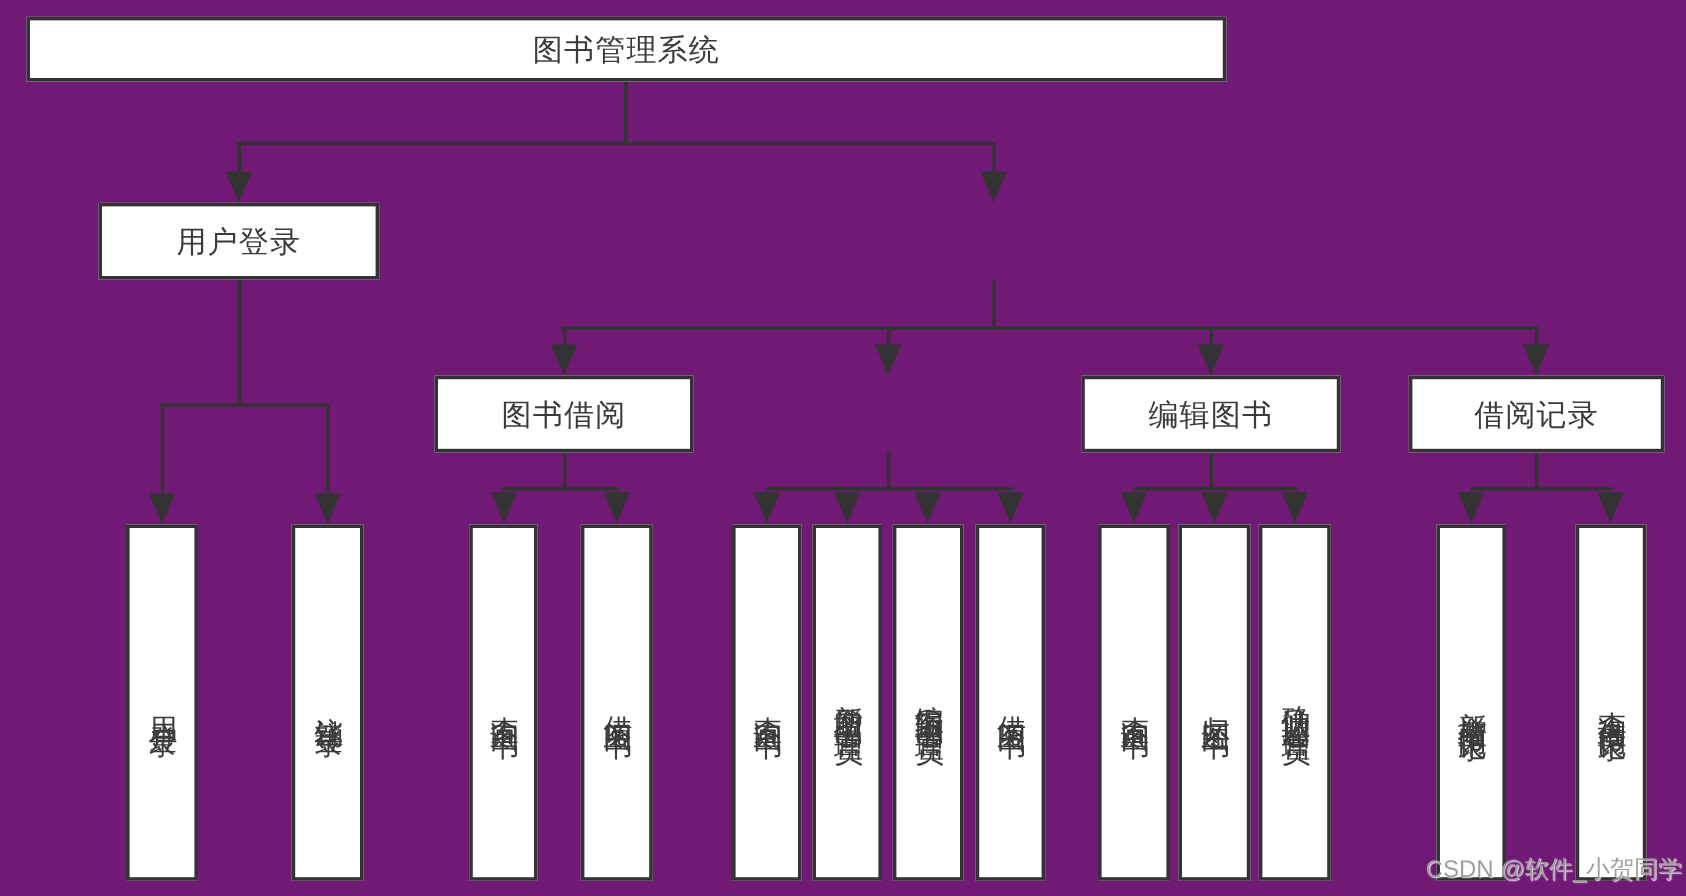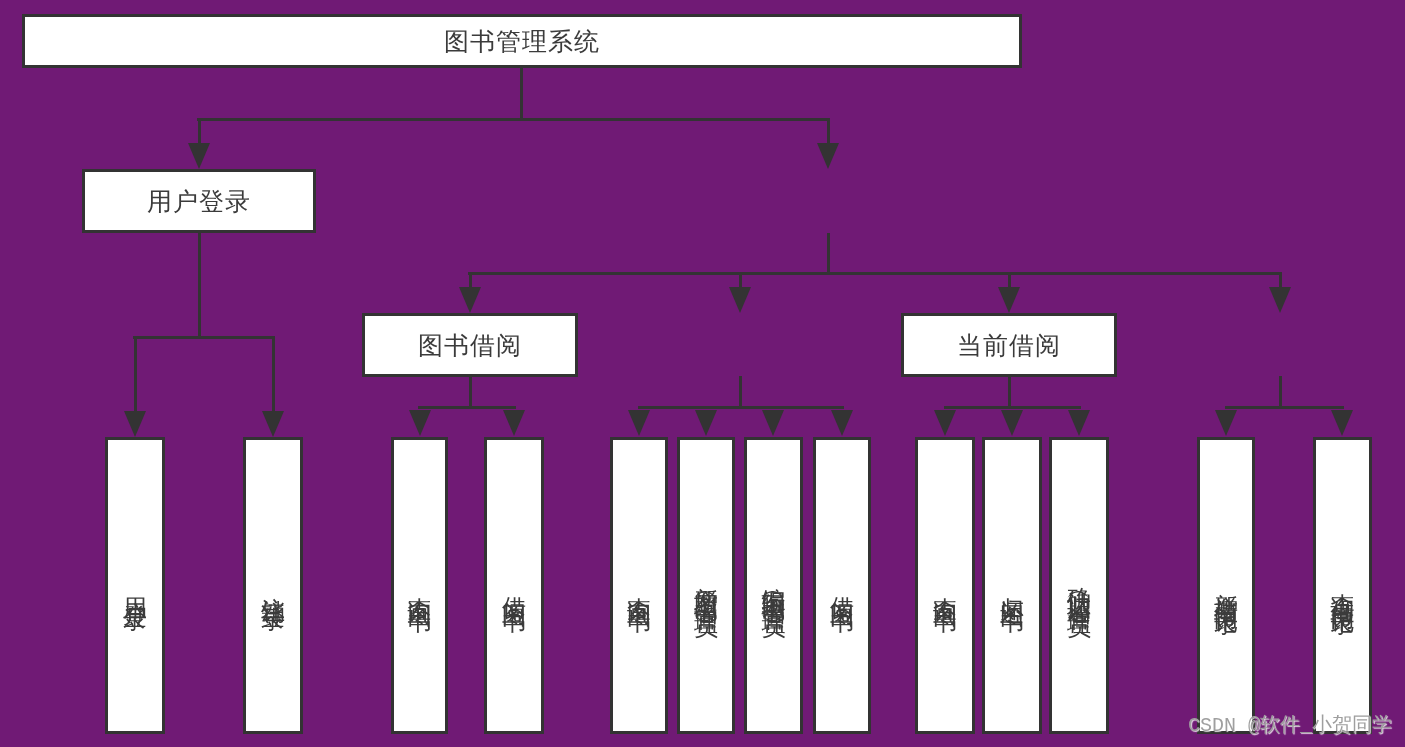--- a/index.html
+++ b/index.html
@@ -48,21 +48,20 @@
     z-index:1;
   }
   .watermark{
     position:absolute;
     left:1188px;top:711px;
     font-size:20px;
     color:#9f9f9f;
     text-shadow:1px 1px 1px rgba(255,255,255,0.85);
     white-space:nowrap;
     z-index:5;
-    font-family:Liberation Mono, monospace;
   }
 </style>
 </head>
 <body>
 
 <div class="canvas">
 
   <div class="vl" style="left:520px;top:67px;height:54px;"></div>
   <div class="hl" style="left:197px;top:118px;width:633px;"></div>
   <div class="vl" style="left:198px;top:121px;height:24px;"></div>
@@ -119,23 +118,26 @@
     <span>用户登录</span>
   </div>
 
 
   <div class="node" style="left:362px;top:313px;width:216px;height:64px;">
     <span>图书借阅</span>
   </div>
 
 
   <div class="node" style="left:901px;top:313px;width:216px;height:64px;">
-    <span>当前借阅</span>
+    <span>编辑图书</span>
   </div>
 
+  <div class="node" style="left:1174px;top:313px;width:213px;height:64px;">
+    <span>借阅记录</span>
+  </div>
 
   <div class="vnode" style="left:105px;width:60px;">
     <span>用户登录</span>
   </div>
   <div class="vnode" style="left:243px;width:60px;">
     <span>注销登录</span>
   </div>
 
   <div class="vnode" style="left:391px;width:57px;">
     <span>查询图书</span>

